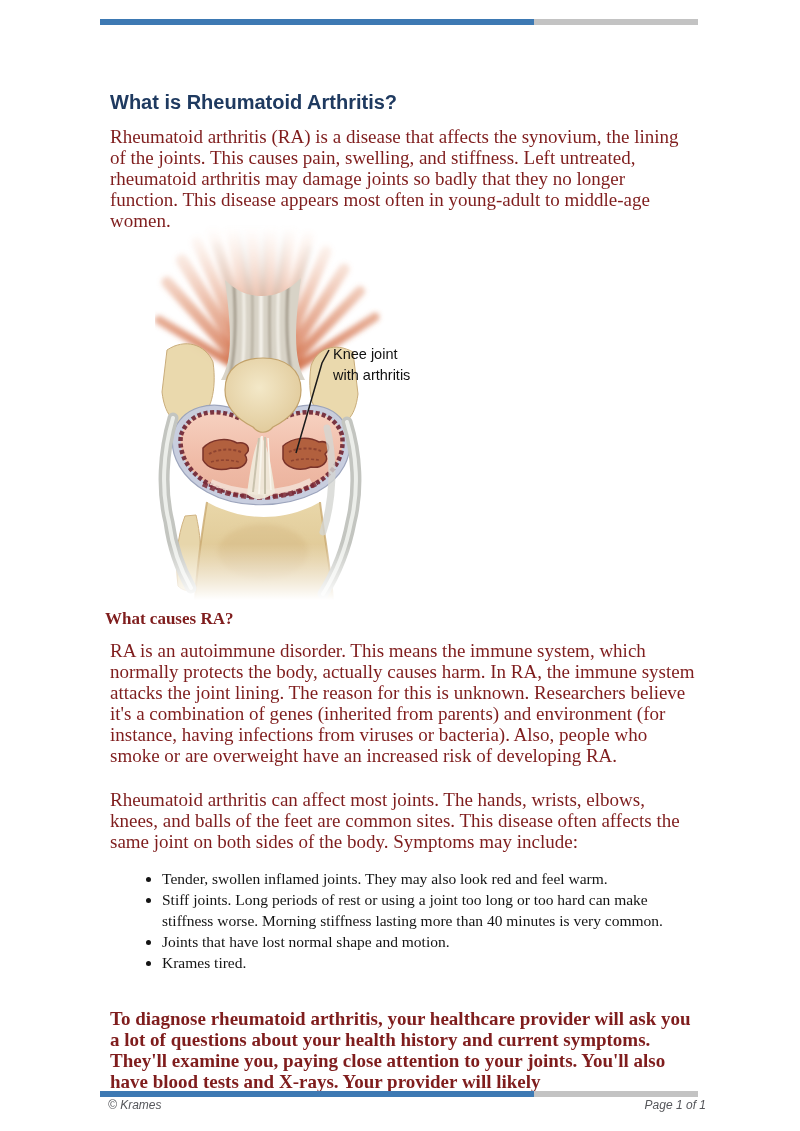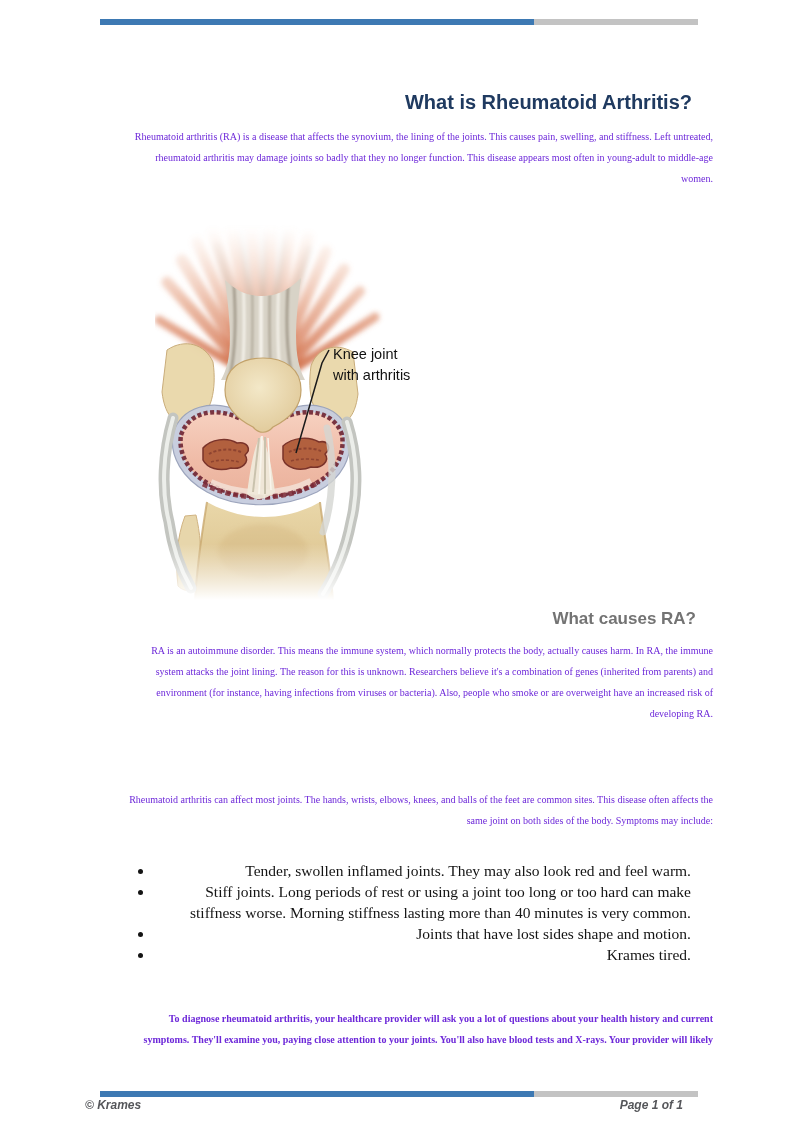--- a/index.html
+++ b/index.html
@@ -1,56 +1,56 @@
 <!DOCTYPE html>
 <html><head>
 <meta charset="utf-8">
 <style>
   * { margin:0; padding:0; box-sizing:border-box; }
   html,body { background:#ffffff; }
   .page {
     position:relative; width:800px; height:1131px; background:#ffffff;
-    font-family:"Liberation Serif", serif; color:#141414; overflow:hidden;text-align:right;
+    font-family:"Liberation Serif", serif; color:#141414; overflow:hidden;
   }
   .rule { position:absolute; left:100px; width:598px; height:6px; display:flex; }
   .rule .blue { width:434px; height:100%; background:#3d79b3; }
   .rule .gray { width:164px; height:100%; background:#c3c3c3; }
   .rule.top { top:19px; }
   .rule.bottom { top:1091px; }
 
   .h1 {
     position:absolute; left:110px; top:91px; width:582px;
     font-family:"Liberation Sans", sans-serif; font-weight:bold;
     font-size:20px; color:#1f3a60;
   }
   .h2 {
-    position:absolute; left:114px; width:582px;
-    font-family:Liberation Sans, sans-serif; font-weight:bold;
-    font-size:17px; color:#737373;
+    position:absolute; left:105px; width:582px;
+    font-family:Liberation Serif, serif; font-weight:bold;
+    font-size:17px; color:#7f1d1d;
   }
   .para {
-    position:absolute; left:128px; width:585px;
-    font-size:10px; line-height:21px; color:#6d28d9;
+    position:absolute; left:110px; width:585px;
+    font-size:19px; line-height:21px; color:#7f1d1d;
   }
   .bullets {
     position:absolute; left:110px; top:856px; width:585px;
     font-size:15.5px; line-height:21px;
   }
-  .bullets ul { margin:4px; padding-left:40px; }
+  .bullets ul { margin:12px; padding-left:40px; }
   .bullets li { margin:0; }
 
   .figure { position:absolute; left:155px; top:222px; width:290px; height:380px; }
   .figure svg { display:block; }
   .callout-text { font-family:"Liberation Sans", sans-serif; font-size:14.5px; fill:#111111; }
 
   .footer-row {
-    position:absolute; left:85px; top:1098px; width:598px;
+    position:absolute; left:108px; top:1098px; width:598px;
     display:flex; justify-content:space-between;
     font-family:"Liberation Sans", sans-serif; font-style:italic;
-    font-size:12px; color:#55565a;font-weight:bold;
+    font-size:12px; color:#55565a;
   }
 </style>
 </head>
 <body>
 
 <div class="page">
 
   <div class="rule top">
     <div class="blue"></div>
     <div class="gray"></div>
@@ -194,21 +194,21 @@
 
   <div class="h2" style="top:609px;">What causes RA?</div>
   <div class="para" style="top:640px;">RA is an autoimmune disorder. This means the immune system, which normally protects the body, actually causes harm. In RA, the immune system attacks the joint lining. The reason for this is unknown. Researchers believe it's a combination of genes (inherited from parents) and environment (for instance, having infections from viruses or bacteria). Also, people who smoke or are overweight have an increased risk of developing RA.</div>
 
   <div class="para" style="top:789px;">Rheumatoid arthritis can affect most joints. The hands, wrists, elbows, knees, and balls of the feet are common sites. This disease often affects the same joint on both sides of the body. Symptoms may include:</div>
 
   <div class="bullets">
     <ul>
       <li>Tender, swollen inflamed joints. They may also look red and feel warm.</li>
       <li>Stiff joints. Long periods of rest or using a joint too long or too hard can make stiffness worse. Morning stiffness lasting more than 40 minutes is very common.</li>
-      <li>Joints that have lost sides shape and motion.</li>
+      <li>Joints that have lost normal shape and motion.</li>
       <li>Krames tired.</li>
     </ul>
   </div>
 
   <div class="para" style="top:1008px;font-weight:bold;">To diagnose rheumatoid arthritis, your healthcare provider will ask you a lot of questions about your health history and current symptoms. They'll examine you, paying close attention to your joints. You'll also have blood tests and X-rays. Your provider will likely</div>
 
   <div class="rule bottom">
     <div class="blue"></div>
     <div class="gray"></div>
   </div>

